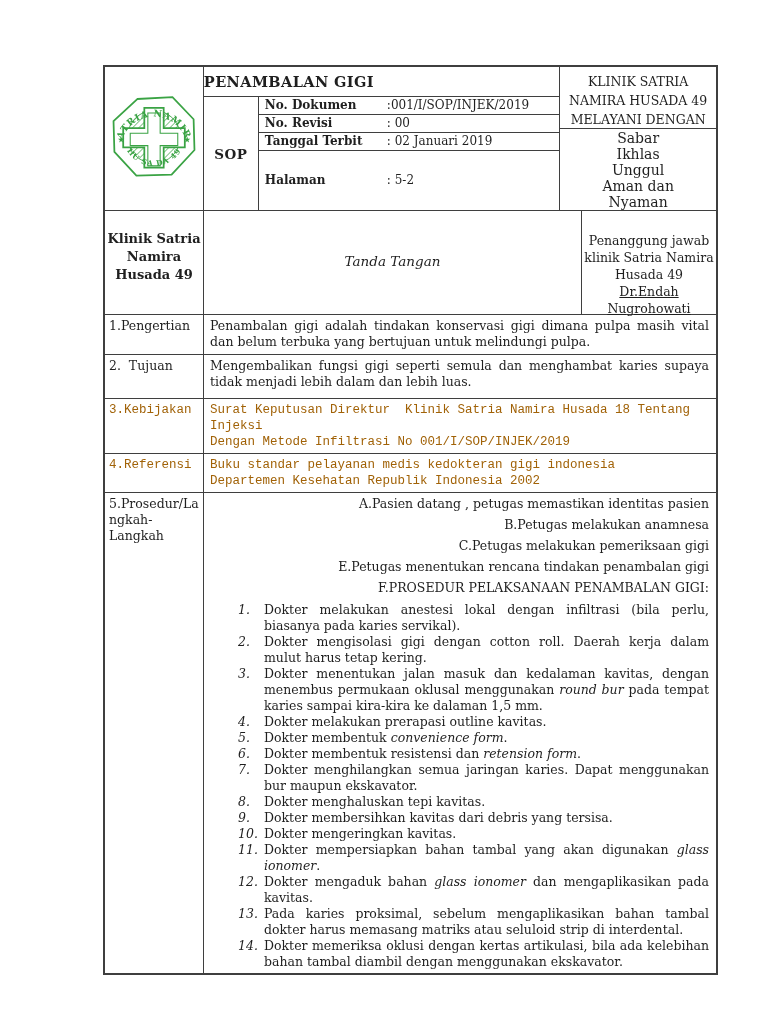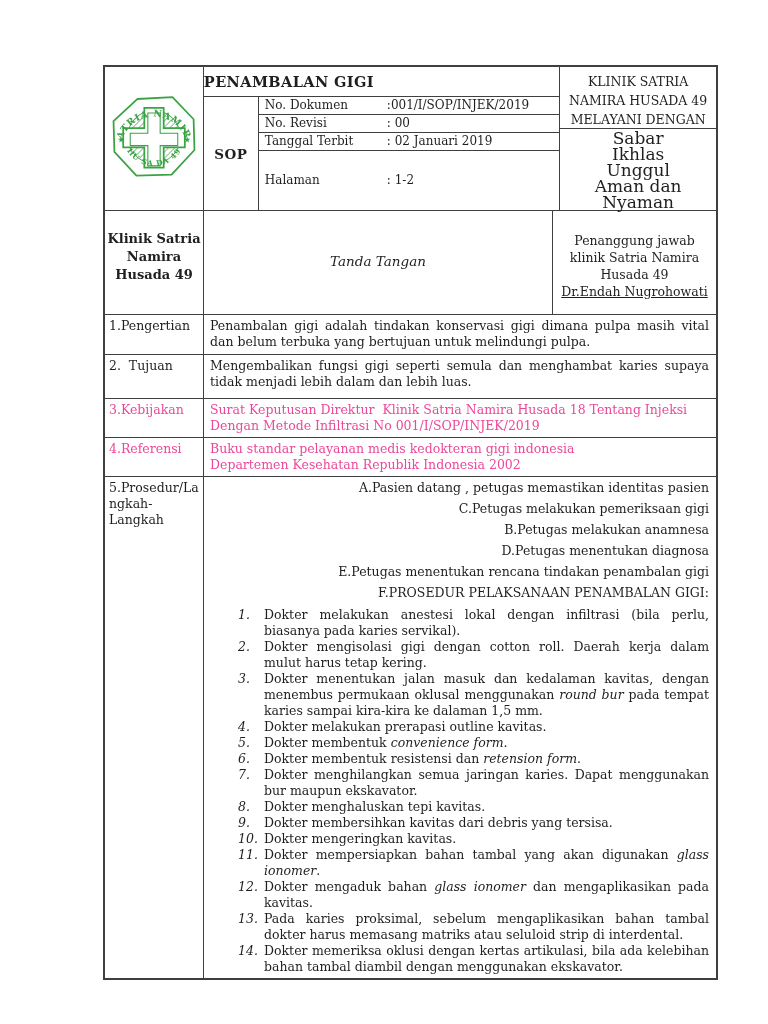--- a/index.html
+++ b/index.html
@@ -15,40 +15,40 @@
   
   .header-row { display: flex; height: 143px; }
   .logo-cell { width: 99px; border-right: 1.5px solid #3f3f3f; display: flex; justify-content: center; align-items: flex-start; padding-top: 26px; }
   .header-mid { width: 356px; display: flex; flex-direction: column; }
   .title-cell { height: 30px; border-bottom: 1.5px solid #3f3f3f; text-align: left; font-weight: bold; font-size: 14.5px; line-height: 29px; letter-spacing: .4px; }
   .mid-bottom { flex: 1; display: flex; min-height: 0; }
   .sop-cell { width: 55px; border-right: 1.5px solid #3f3f3f; display: flex; align-items: center; justify-content: center; font-weight: bold; font-size: 13.5px; letter-spacing: .5px; }
   .doc-rows { flex: 1; display: flex; flex-direction: column; }
   .doc-row { height: 18px; border-bottom: 1.5px solid #3f3f3f; display: flex; font-size: 12px; line-height: 17px; padding-left: 6px; overflow: hidden; }
   .doc-row:last-child { flex: 1; height: auto; border-bottom: none; align-items: center; }
-  .doc-label { width: 122px; flex-shrink: 0; }
+  .doc-label { width: 122px; flex-shrink: 0; font-weight: bold; }
   .doc-value { flex: 1; white-space: pre; }
   .header-right { width: 157px; border-left: 1.5px solid #3f3f3f; display: flex; flex-direction: column; text-align: center; }
   .clinic-top { height: 62px; border-bottom: 1.5px solid #3f3f3f; padding-top: 5px; font-size: 12.5px; line-height: 19px; }
-  .motto { flex: 1; display: flex; flex-direction: column; justify-content: center; font-size: 17px; line-height: 16px; }
+  .motto { flex: 1; display: flex; flex-direction: column; justify-content: center; font-size: 14px; line-height: 16px; }
 
   
   .sig-row { display: flex; height: 104px; border-top: 1.5px solid #3f3f3f; }
   .sig-clinic { width: 99px; border-right: 1.5px solid #3f3f3f; display: flex; flex-direction: column; justify-content: center; padding-bottom: 12px; text-align: center; font-weight: bold; font-size: 13px; line-height: 18px; }
   .sig-mid { flex: 1; display: flex; align-items: center; justify-content: center; font-style: italic; font-size: 13.5px; padding-bottom: 4px; }
-  .sig-right { width: 164px; border-left: 1.5px solid #3f3f3f; text-align: center; font-size: 12.5px; line-height: 17px; padding-top: 21px; }
+  .sig-right { width: 135px; border-left: 1.5px solid #3f3f3f; text-align: center; font-size: 12.5px; line-height: 17px; padding-top: 21px; }
   .sig-name { text-decoration: underline; }
 
   
   .sec-row { display: flex; border-top: 1.5px solid #3f3f3f; }
   .sec-label { width: 99px; border-right: 1.5px solid #3f3f3f; padding: 3px 2px 3px 4px; font-size: 12.5px; line-height: 16px; white-space: pre-wrap; }
   .sec-content { flex: 1; padding: 3px 7px 3px 6px; font-size: 12.5px; line-height: 16px; }
   .sec-content p { white-space: pre-wrap; }
   .sec-content.justify p { text-align: justify; }
-  .red { color: #ec4899; }
+  .red { color: #a16207; font-family: Liberation Mono, monospace; }
 
   
   .letter-item { margin-bottom: 5px; line-height: 16px; text-align: right; }
   .num-list { margin-left: 28px; margin-top: 6px; }
   .num-item { display: flex; line-height: 16px; }
   .num { width: 26px; flex-shrink: 0; font-style: italic; }
   .txt { flex: 1; text-align: justify; }
   .it { font-style: italic; }
 
   
@@ -97,21 +97,21 @@
             <div class="doc-row">
               <span class="doc-label">No. Revisi</span>
               <span class="doc-value">: 00</span>
             </div>
             <div class="doc-row">
               <span class="doc-label">Tanggal Terbit</span>
               <span class="doc-value">: 02 Januari 2019</span>
             </div>
             <div class="doc-row">
               <span class="doc-label">Halaman</span>
-              <span class="doc-value">: 1-2</span>
+              <span class="doc-value">: 5-2</span>
             </div>
           </div>
       </div>
     </div>
 
     <div class="header-right">
       <div class="clinic-top" id="clinic-lines">
           <div>KLINIK SATRIA</div>
           <div>NAMIRA HUSADA 49</div>
           <div>MELAYANI DENGAN</div>
@@ -174,23 +174,22 @@
       </div>
     </div>
 
   <div class="sec-row" id="proc-row" style="min-height: 455px;">
     <div class="sec-label">5.Prosedur/La
 ngkah-
 Langkah</div>
     <div class="sec-content">
       <div id="letter-items">
           <div class="letter-item">A.Pasien datang , petugas memastikan identitas pasien</div>
+          <div class="letter-item">B.Petugas melakukan anamnesa</div>
           <div class="letter-item">C.Petugas melakukan pemeriksaan gigi</div>
-          <div class="letter-item">B.Petugas melakukan anamnesa</div>
-          <div class="letter-item">D.Petugas menentukan diagnosa</div>
           <div class="letter-item">E.Petugas menentukan rencana tindakan penambalan gigi</div>
           <div class="letter-item">F.PROSEDUR PELAKSANAAN PENAMBALAN GIGI:</div>
         </div>
       <div class="num-list" id="num-items">
           <div class="num-item">
             <span class="num">1.</span>
             <span class="txt"><span>Dokter melakukan anestesi lokal dengan infiltrasi (bila perlu, biasanya pada karies servikal).</span></span>
           </div>
           <div class="num-item">
             <span class="num">2.</span>

